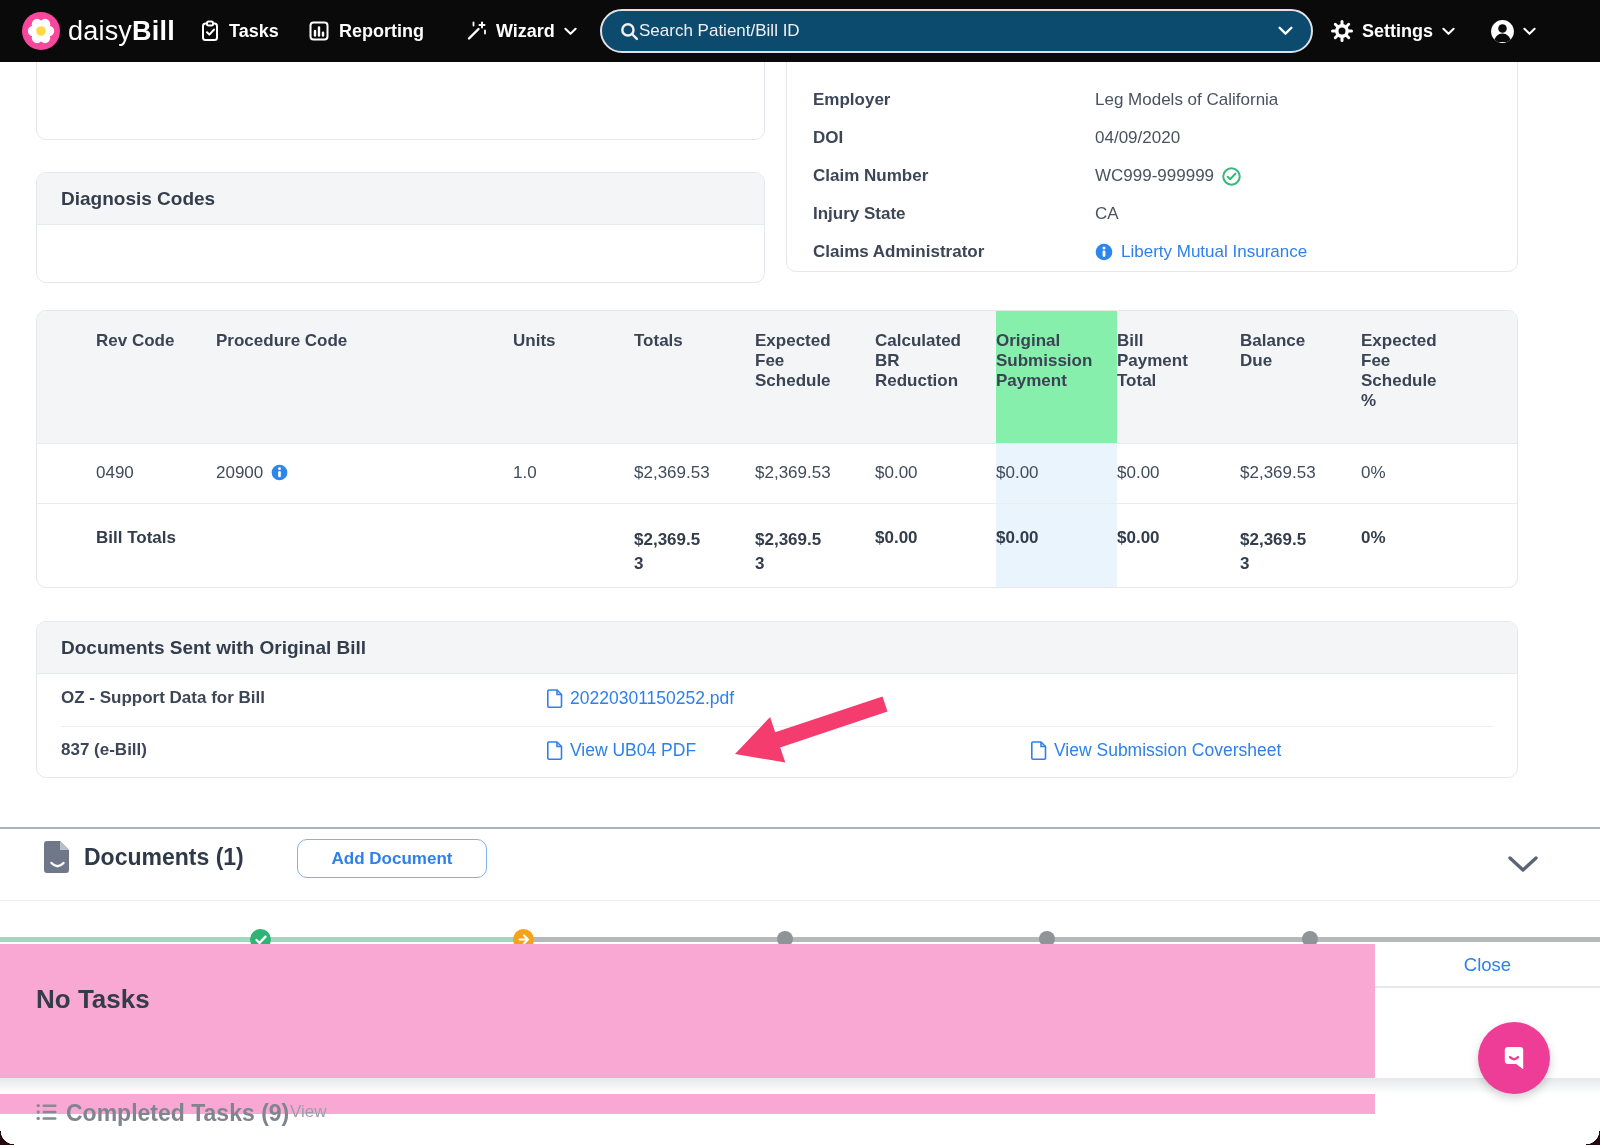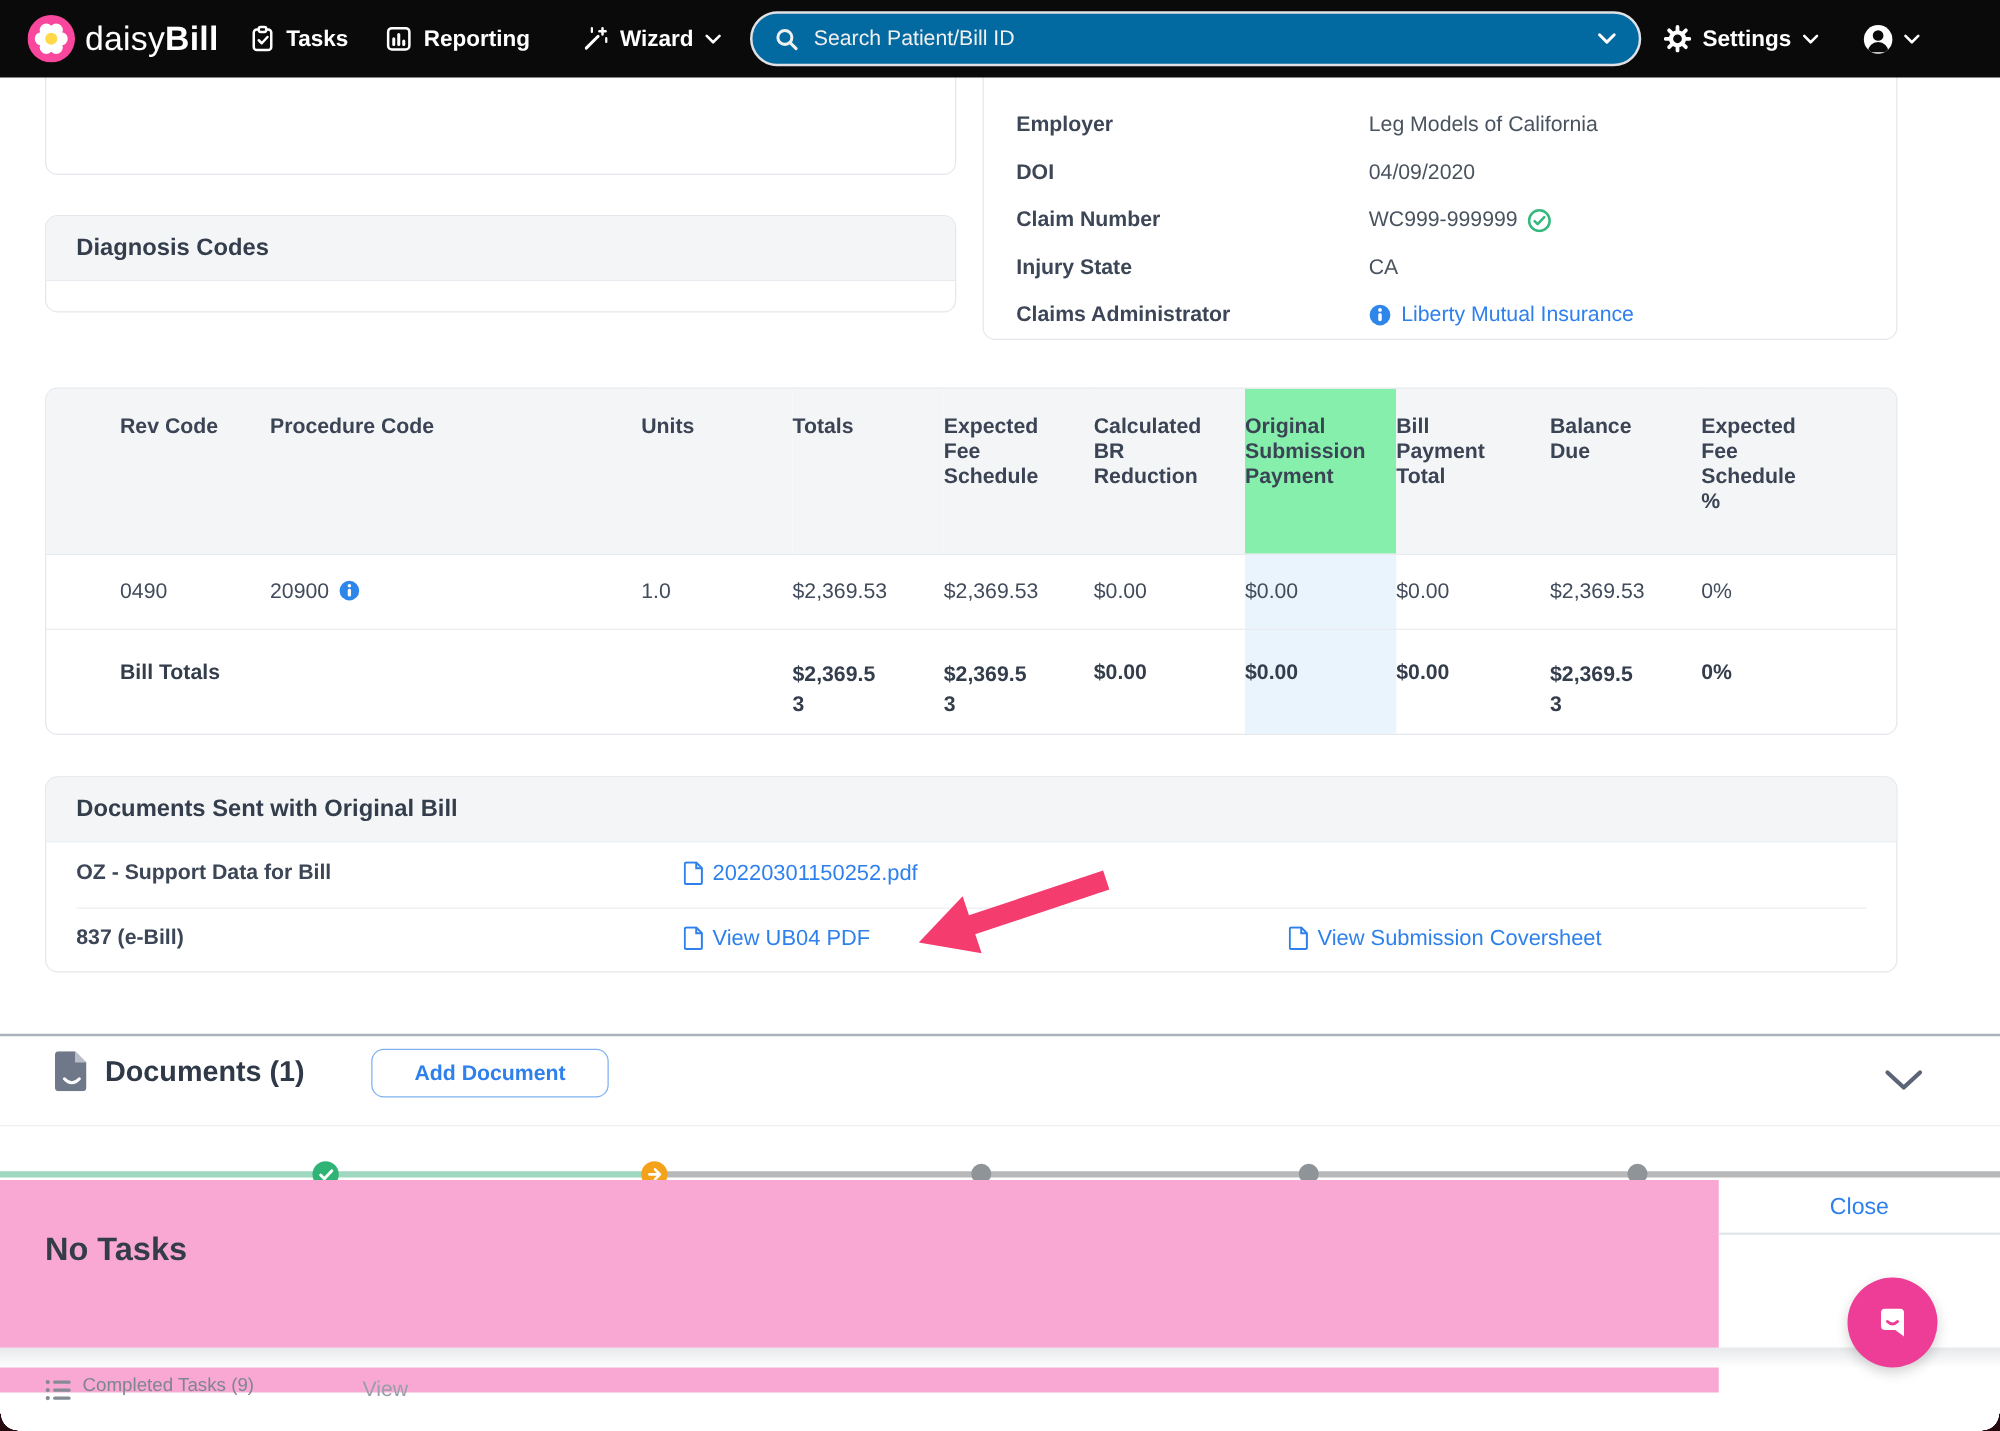--- a/index.html
+++ b/index.html
@@ -6,38 +6,38 @@
   body { margin:0; background:#fff; font-family:"Liberation Sans","DejaVu Sans",sans-serif; }
   #page { position:relative; width:1600px; height:1145px; background:#fff; overflow:hidden; }
 
   
   .navbar { position:absolute; top:0; left:0; width:1600px; height:62px; background:#0a0a0b; z-index:50; }
   .brand { position:absolute; left:22px; top:12px; display:flex; align-items:center; gap:8px; }
   .brand-text { color:#fff; font-size:27px; letter-spacing:.2px; }
   .brand-text b { font-weight:700; }
   .nav-item { position:absolute; top:0; height:62px; display:flex; align-items:center; gap:9px; color:#fff; font-size:18px; font-weight:700; cursor:pointer; }
   .nav-tasks { left:200px; } .nav-reporting { left:308px; } .nav-wizard { left:465px; }
-  .searchbox { position:absolute; left:600px; top:9px; width:713px; height:44px; background:#0369a1; border:2px solid #dfe1e4; border-radius:24px; display:flex; align-items:center; padding:0 18px; gap:12px; }
+  .searchbox { position:absolute; left:600px; top:9px; width:713px; height:44px; background:#0c4a6e; border:2px solid #dfe1e4; border-radius:24px; display:flex; align-items:center; padding:0 18px; }
   .searchbox input { flex:1; background:transparent; border:none; outline:none; color:#f3f3f3; font-size:17px; font-family:inherit; }
   .searchbox input::placeholder { color:#f0f0f0; opacity:1; }
   .nav-settings { left:1331px; } .nav-avatar { left:1489px; gap:7px; }
 
   
   .card { position:absolute; background:#fff; border:1px solid #e4e7ec; border-radius:10px; }
   .card-head { background:#f4f5f7; border-bottom:1px solid #e7eaee; border-radius:9px 9px 0 0; display:flex; align-items:center; padding:0 24px; font-size:19px; font-weight:700; color:#333d4c; }
 
   .stub-card { left:36px; top:40px; width:729px; height:100px; }
 
   .claim-card { left:786px; top:40px; width:732px; height:232px; padding-top:40px; }
   .info-row { position:relative; height:38px; display:flex; align-items:center; }
   .info-label { position:absolute; left:26px; font-size:17px; font-weight:700; color:#3c4656; }
   .info-value { position:absolute; left:260px; font-size:17px; color:#49535f; display:flex; align-items:center; gap:8px;margin-left:48px; }
   .link { color:#2e80ec; cursor:pointer; }
 
-  .diag-card { left:36px; top:172px; width:729px; height:78px; }
+  .diag-card { left:36px; top:172px; width:729px; height:111px; }
   .diag-head { height:52px; }
   .diag-row { position:relative; height:50px; display:flex; align-items:center; }
   .diag-key { position:absolute; left:24px; font-size:17px; font-weight:700; color:#3c4656; }
   .diag-val { position:absolute; left:269px; font-size:17px; color:#49535f; }
 
   
   .bill-card { left:36px; top:310px; width:1482px; height:278px; overflow:hidden; }
   table.bill { border-collapse:collapse; table-layout:fixed; width:1480px; }
   table.bill th, table.bill td { text-align:left; vertical-align:top; padding:0 20px 0 0; font-size:17px; color:#414b5b; }
   table.bill th { background:#f4f5f7; font-weight:600; color:#3a4454; padding-top:20px; height:132px; border-bottom:1px solid #e7eaee; }
@@ -82,21 +82,21 @@
 
   .tasks-yellow { position:absolute; left:0; top:944px; width:1375px; height:170px; background:#f9a8d4; }
   .no-tasks { position:absolute; left:36px; top:40px; font-size:26px; font-weight:700; color:#333c47; }
   .close-panel { position:absolute; left:1375px; top:944px; width:225px; height:44px; border-bottom:2px solid #e4e7eb; display:flex; align-items:center; justify-content:center; }
   .close-btn { color:#2e80ec; font-size:18.5px; cursor:pointer; }
 
   .under-shadow { position:absolute; left:0; top:1078px; width:1600px; height:16px; background:linear-gradient(#e7e8ea,#ffffff); }
 
   .completed-row { position:absolute; left:0; top:1095px; width:1600px; height:36px; }
   .completed-icon { position:absolute; left:36px; top:7px; }
-  .completed-text { position:absolute; left:66px; top:5px; font-size:15px; font-weight:400; color:#7e858f; }
+  .completed-text { position:absolute; left:66px; top:5px; font-size:23px; font-weight:700; color:#7e858f; }
   .completed-view { position:absolute; left:290px; top:7px; font-size:17px; color:#989fa9; cursor:pointer; }
 
   
   .chat-fab { position:absolute; left:1478px; top:1022px; width:72px; height:72px; border-radius:50%; background:#ee3d96; box-shadow:0 4px 10px rgba(0,0,0,.18); display:flex; align-items:center; justify-content:center; cursor:pointer; }
 
   
   .anno-arrow { position:absolute; left:730px; top:694px; z-index:40; }
 
   
   .corner-bl { position:absolute; left:0; bottom:0; width:14px; height:14px; background:radial-gradient(circle at 14px 0, transparent 13px, #26090e 13.5px); }

